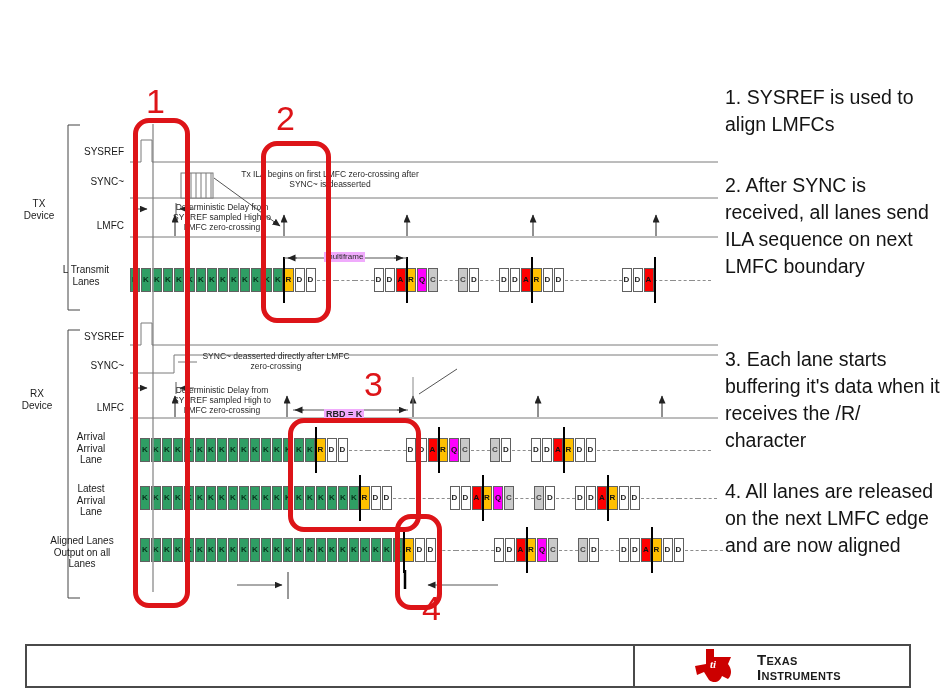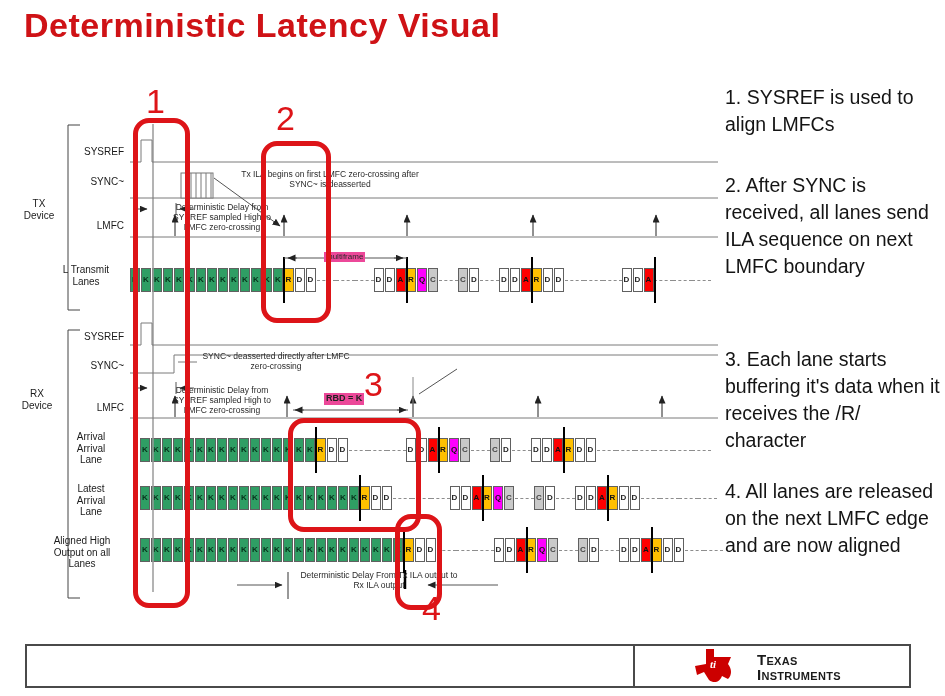--- a/index.html
+++ b/index.html
@@ -9,21 +9,21 @@
   html,body{margin:0;padding:0;background:#fff}
   .slide{position:relative;width:945px;height:696px;background:#fff;overflow:hidden;
          font-family:"Liberation Sans",sans-serif;color:#1a1a1a}
   .abs{position:absolute}
   .title{left:24px;top:6px;font-size:34px;font-weight:bold;color:var(--accent);letter-spacing:0.5px}
   .lbl{font-size:10px;line-height:11.5px;color:#1b1b1b;z-index:3}
   .siglbl{width:66px;text-align:right}
   .ctr{text-align:center}
   .ann{font-size:8.5px;line-height:10px;color:#2a2a2a;z-index:3}
   .annb{font-size:9px;line-height:11.5px;font-weight:bold;color:#222;z-index:3}
-  .tag{background:#ec4899;padding:0 2px;z-index:3}
+  .tag{background:#f0abfc;padding:0 2px;z-index:3}
   .lane{position:absolute;display:flex;align-items:center;height:24px;z-index:1}
   .cell{flex:0 0 10px;width:10px;height:24px;margin-right:1px;border:1px solid #606060;
         box-sizing:border-box;font-weight:bold;font-size:8px;line-height:21px;text-align:center;
         color:#111;background:#fff}
   .cK{background:var(--k);color:#05301a}
   .cR{background:var(--r)}
   .cA{background:var(--a);color:#111}
   .cQ{background:var(--q)}
   .cC{background:var(--c);color:#444}
   .cD{background:var(--d);color:#222}
@@ -37,21 +37,20 @@
           box-sizing:border-box;z-index:3}
   .fdiv{position:absolute;left:606px;top:0;width:0;height:40px;border-left:2px solid #4a4a4a}
   .brand{position:absolute;font-family:Liberation Sans, sans-serif;font-variant:small-caps;
          font-weight:600;font-size:15px;line-height:15px;color:#1b1b1b;letter-spacing:0.3px}
 </style>
 </head>
 <body>
 
 <div class="slide">
 
-  <div class="abs title">Deterministic Latency Visual</div>
 
   <svg class="dsvg" width="945" height="696" viewBox="0 0 945 696">
     <defs>
       <marker id="ah" markerWidth="9" markerHeight="8" refX="7.5" refY="3.5" orient="auto">
         <path d="M0,0 L8,3.5 L0,7 Z" fill="#222"></path>
       </marker>
     </defs>
 
     <g stroke="#444" fill="none">
       <path d="M80,125 H68 V310 H80"></path>
@@ -141,32 +140,31 @@
     <div>Arrival</div>
     <div>Arrival</div>
     <div>Lane</div>
   </div>
   <div class="abs lbl ctr" style="left:56px;top:483px;width:70px">
     <div>Latest</div>
     <div>Arrival</div>
     <div>Lane</div>
   </div>
   <div class="abs lbl ctr" style="left:38px;top:535px;width:88px">
-    <div>Aligned High</div>
+    <div>Aligned Lanes</div>
     <div>Output on all</div>
     <div>Lanes</div>
   </div>
 
   <div class="abs ann ctr" style="left:240px;top:169px;width:180px">Tx ILA begins on first LMFC zero-crossing after SYNC~ is deasserted</div>
   <div class="abs ann ctr" style="left:163px;top:202px;width:118px">Deterministic Delay from SYSREF sampled High to LMFC zero-crossing</div>
   <div class="abs ann tag" style="left:324px;top:252px;font-size:8px">multiframe</div>
   <div class="abs ann ctr" style="left:200px;top:351px;width:152px">SYNC~ deasserted directly after LMFC zero-crossing</div>
   <div class="abs ann ctr" style="left:163px;top:385px;width:118px">Deterministic Delay from SYSREF sampled High to LMFC zero-crossing</div>
-  <div class="abs annb tag" style="left:324px;top:393px">RBD = K</div>
-  <div class="abs ann ctr" style="left:298px;top:570px;width:162px">Deterministic Delay From Tx ILA output to Rx ILA output</div>
+  <div class="abs annb tag" style="left:324px;top:409px">RBD = K</div>
 
   <div class="lane" style="left:130px;top:268px">
       <span class="cell cK">K</span>
       <span class="cell cK">K</span>
       <span class="cell cK">K</span>
       <span class="cell cK">K</span>
       <span class="cell cK">K</span>
       <span class="cell cK">K</span>
       <span class="cell cK">K</span>
       <span class="cell cK">K</span>

